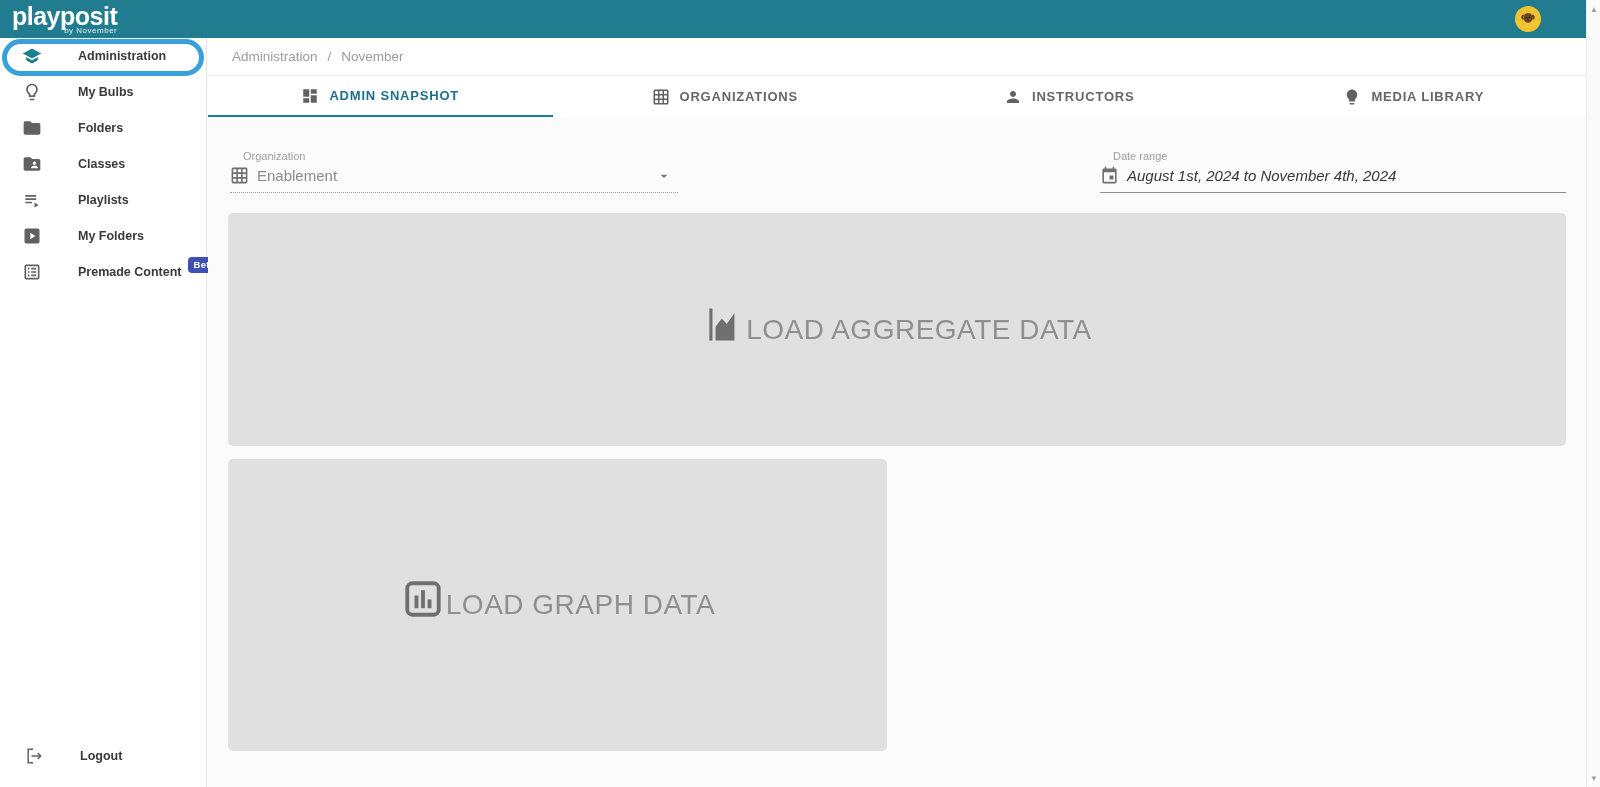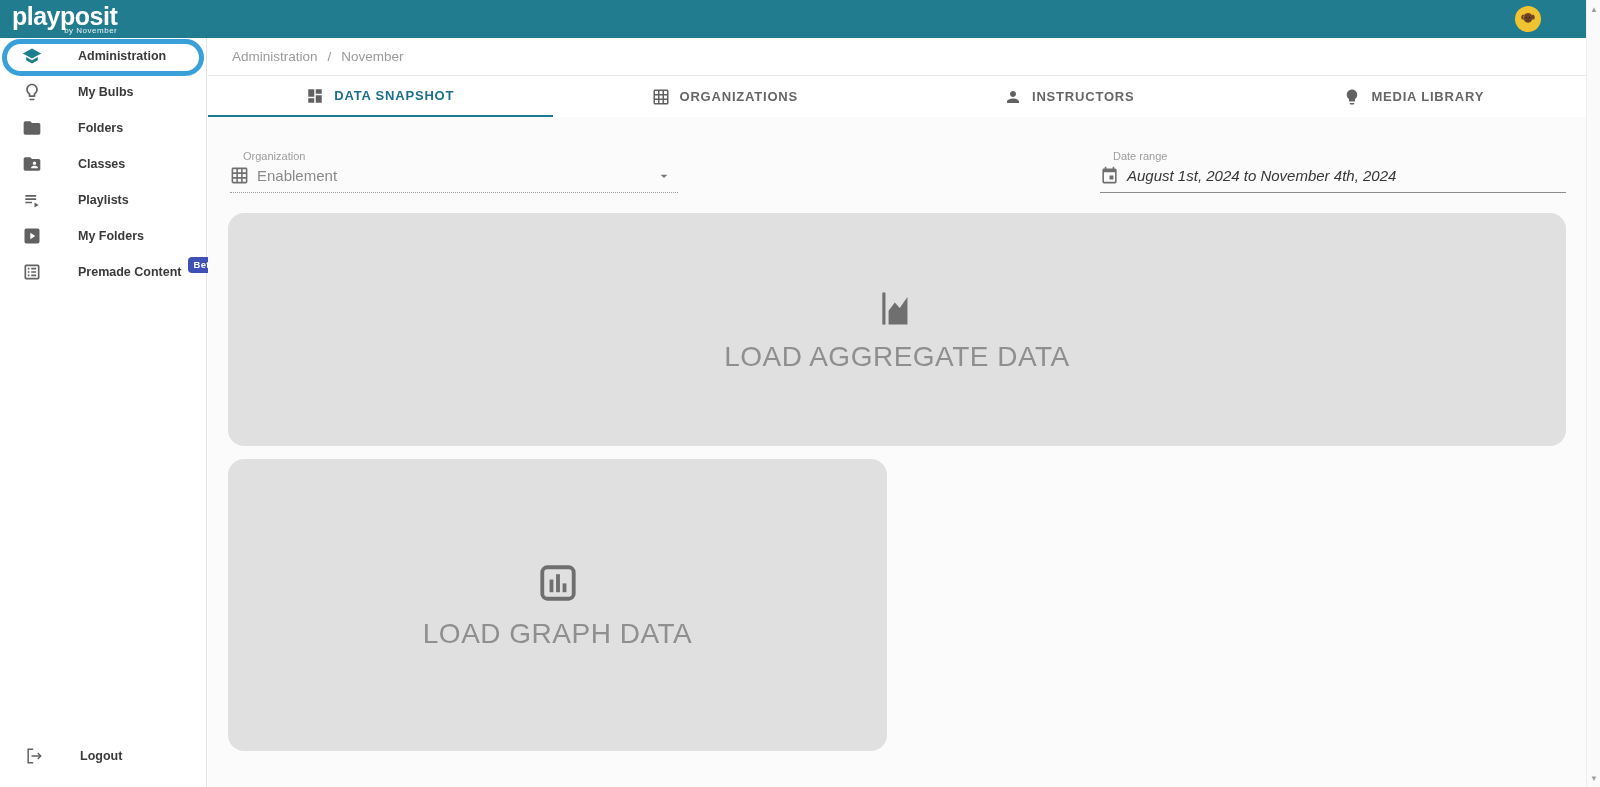--- a/index.html
+++ b/index.html
@@ -59,22 +59,22 @@
   .field-value-row { display:flex; align-items:center; padding-bottom:7px; }
   .field .f-ico { width:19px; height:19px; color:#6f6f6f; flex:0 0 19px; }
   .org-field { left:22px; width:448px; cursor:pointer; }
   .org-field .field-value-row { border-bottom:1px dotted #9c9c9c; }
   .org-value { font-size:15px; color:#8a8a8a; margin-left:8px; flex:1; }
   .dd-arrow { width:16px; height:16px; color:#757575; margin-right:6px; }
   .date-field { left:892px; width:466px; cursor:pointer; }
   .date-field .field-value-row { border-bottom:1px solid #8d8d8d; }
   .date-value { font-size:15px; color:#373737; margin-left:8px;font-style:italic; }
 
-  .card { position:absolute; background:#e0e0e0; border-radius:16px;
-    display:flex; flex-direction:column; align-items:center; justify-content:center;
+  .card { position:absolute; background:#e0e0e0; border-radius:5px;
+    display:flex; flex-direction:row; align-items:center; justify-content:center;
     cursor:pointer; }
   .card .c-ico { width:46px; height:46px; color:#6f6f6f; margin-bottom:12px; }
   .card .c-lbl { font-size:28px; color:#8f8f8f; letter-spacing:.5px; }
   .card-aggregate { left:20px; top:96px; width:1338px; height:233px; }
   .card-aggregate .c-ico { width:44px; height:44px; margin-bottom:10px; }
   .card-graph { left:20px; top:342px; width:659px; height:292px; }
   .card-list { left:699px; top:342px; width:659px; height:292px; }
 
   svg { display:block; width:100%; height:100%; }
 </style>
@@ -193,21 +193,21 @@
       <span class="crumb">November</span>
     </div>
 
     <div class="tabs-row">
       <div class="tab active">
         <span class="ico">
           <svg viewBox="0 0 24 24" fill="currentColor">
               <path d="M3 13h8V3H3v10zm0 8h8v-6H3v6zm10 0h8V11h-8v10zm0-18v6h8V3h-8z"></path>
             </svg>
         </span>
-        <span>DATA SNAPSHOT</span>
+        <span>ADMIN SNAPSHOT</span>
       </div>
       <div class="tab">
         <span class="ico">
           <svg viewBox="0 0 24 24" fill="currentColor">
               <path d="M20 2H4c-1.1 0-2 .9-2 2v16c0 1.1.9 2 2 2h16c1.1 0 2-.9 2-2V4c0-1.1-.9-2-2-2zM8 20H4v-4h4v4zm0-6H4v-4h4v4zm0-6H4V4h4v4zm6 12h-4v-4h4v4zm0-6h-4v-4h4v4zm0-6h-4V4h4v4zm6 12h-4v-4h4v4zm0-6h-4v-4h4v4zm0-6h-4V4h4v4z"></path>
             </svg>
         </span>
         <span>ORGANIZATIONS</span>
       </div>
       <div class="tab">

